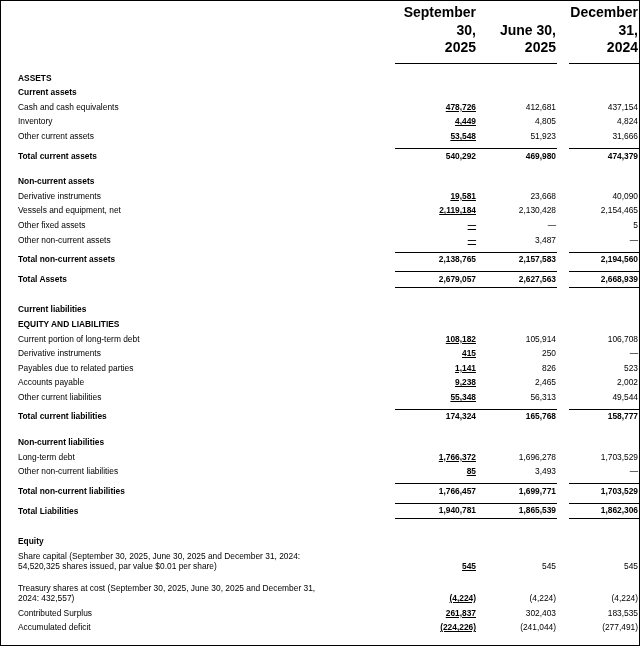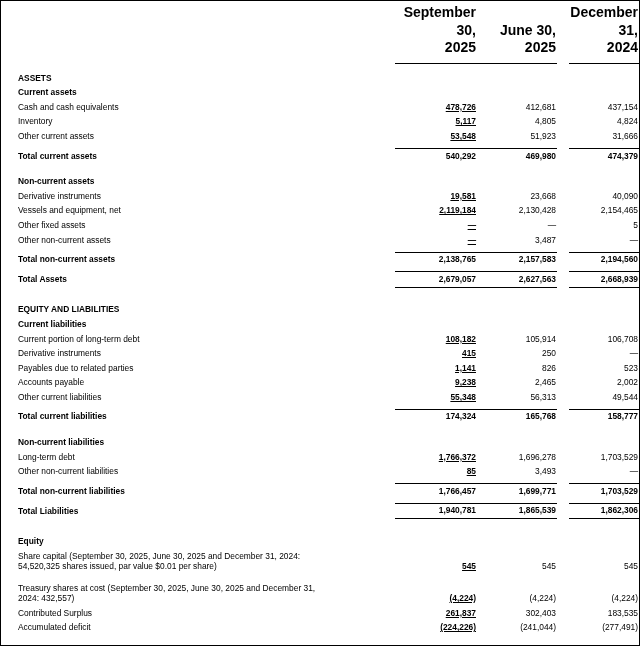--- a/index.html
+++ b/index.html
@@ -158,21 +158,21 @@
         <td class="gap"></td>
         <td class="val col1">478,726</td>
         <td class="gap"></td>
         <td class="val">412,681</td>
         <td class="gap"></td>
         <td class="val">437,154</td>
       </tr>
       <tr>
         <td class="label lvl1">Inventory</td>
         <td class="gap"></td>
-        <td class="val col1">5,117</td>
+        <td class="val col1">4,449</td>
         <td class="gap"></td>
         <td class="val">4,805</td>
         <td class="gap"></td>
         <td class="val">4,824</td>
       </tr>
       <tr>
         <td class="label lvl1">Other current assets</td>
         <td class="gap"></td>
         <td class="val col1">53,548</td>
         <td class="gap"></td>
@@ -292,30 +292,30 @@
           <td class="r12"></td>
           <td></td>
           <td class="r3"></td>
       </tr>
 
       <tr class="sp-md">
           <td colspan="7"></td>
         </tr>
 
       <tr>
+        <td class="label sec lvl0">Current liabilities</td>
+        <td class="gap"></td>
+          <td class="val"></td>
+          <td class="gap"></td>
+          <td class="val"></td>
+          <td class="gap"></td>
+          <td class="val"></td>
+      </tr>
+      <tr>
         <td class="label sec lvl0">EQUITY AND LIABILITIES</td>
-        <td class="gap"></td>
-          <td class="val"></td>
-          <td class="gap"></td>
-          <td class="val"></td>
-          <td class="gap"></td>
-          <td class="val"></td>
-      </tr>
-      <tr>
-        <td class="label sec lvl0">Current liabilities</td>
         <td class="gap"></td>
           <td class="val"></td>
           <td class="gap"></td>
           <td class="val"></td>
           <td class="gap"></td>
           <td class="val"></td>
       </tr>
 
       <tr>
         <td class="label lvl1">Current portion of long-term debt</td>

